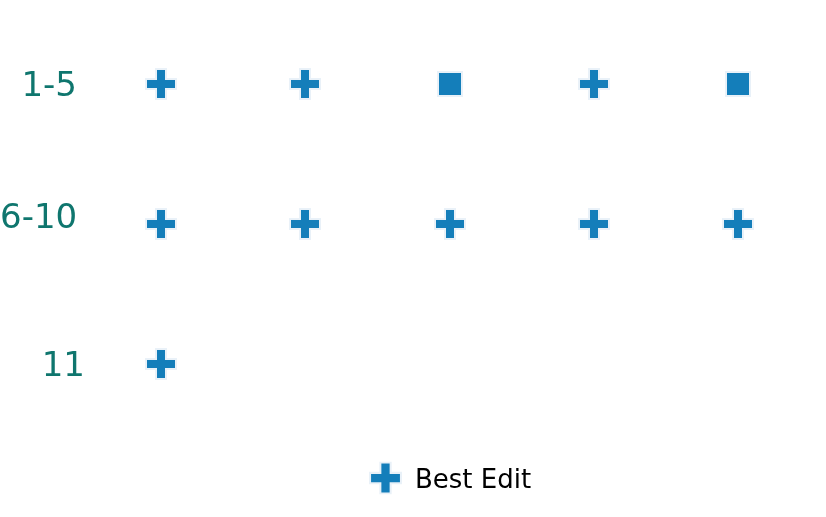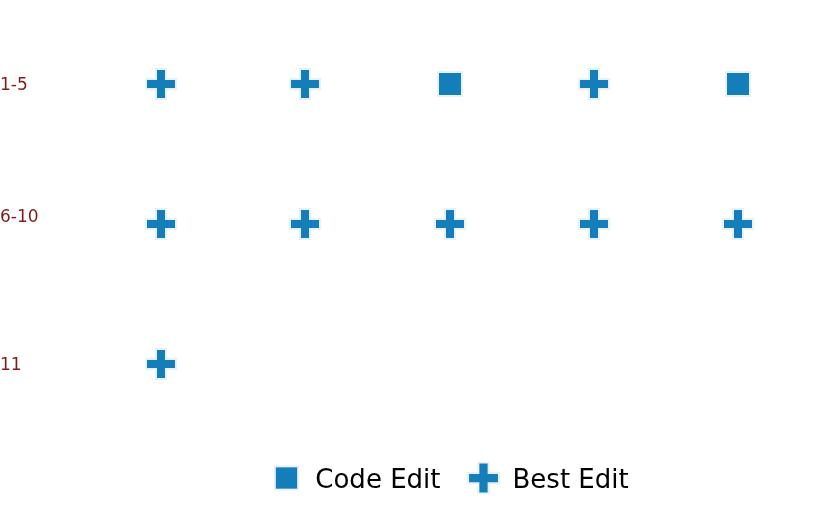--- a/index.html
+++ b/index.html
@@ -12,22 +12,23 @@
     position: relative;
     width: 826px;
     height: 517px;
     background: #ffffff;
     overflow: hidden;
   }
   .row-label {
     position: absolute;
     left: 0;
     width: 77px;
-    font-size: 17px;
-    color: #7f1d1d;
+    text-align: right;
+    font-size: 34px;
+    color: #0f766e;
     transform: translateY(-50%);
     white-space: nowrap;
   }
   .marker {
     position: absolute;
     transform: translate(-50%, -50%);
     line-height: 0;
   }
   .legend {
     position: absolute;
@@ -52,21 +53,21 @@
   }
   svg { display: block; }
 </style>
 </head>
 <body>
 
 <div class="figure">
   <div id="plot-area">
       <div class="row-label" style="top: 84px;">1-5</div>
       <div class="row-label" style="top: 216px;">6-10</div>
-      <div class="row-label" style="top: 364px;">11</div>
+      <div class="row-label" style="top: 364px; margin-left: 8px;">11</div>
       <span class="marker" style="left: 449.5px; top: 84px;">
         <svg width="32" height="32" viewBox="0 0 32 32">
           <rect x="4" y="4" width="24" height="24" fill="#147eba" stroke="#e9f1f8" stroke-width="2"></rect>
         </svg>
       </span>
       <span class="marker" style="left: 738px; top: 84px;">
         <svg width="32" height="32" viewBox="0 0 32 32">
           <rect x="4" y="4" width="24" height="24" fill="#147eba" stroke="#e9f1f8" stroke-width="2"></rect>
         </svg>
       </span>
@@ -112,28 +113,20 @@
       </span>
       <span class="marker" style="left: 161px; top: 364px;">
         <svg width="32" height="32" viewBox="0 0 32 32">
           <path d="M11 1 H21 V11 H31 V21 H21 V31 H11 V21 H1 V11 H11 Z" fill="#147eba" stroke="#e9f1f8" stroke-width="2"></path>
         </svg>
       </span>
     </div>
   <div id="legend" class="legend">
       <div class="legend-item">
         <span style="line-height: 0;">
-          <svg width="31" height="31" viewBox="0 0 32 32">
-            <rect x="4" y="4" width="24" height="24" fill="#147eba" stroke="#e9f1f8" stroke-width="2"></rect>
-          </svg>
-        </span>
-        <span class="legend-label">Code Edit</span>
-      </div>
-      <div class="legend-item">
-        <span style="line-height: 0;">
           <svg width="33" height="33" viewBox="0 0 32 32">
             <path d="M11 1 H21 V11 H31 V21 H21 V31 H11 V21 H1 V11 H11 Z" fill="#147eba" stroke="#e9f1f8" stroke-width="2"></path>
           </svg>
         </span>
         <span class="legend-label">Best Edit</span>
       </div>
     </div>
 </div>
 
 </body></html>

